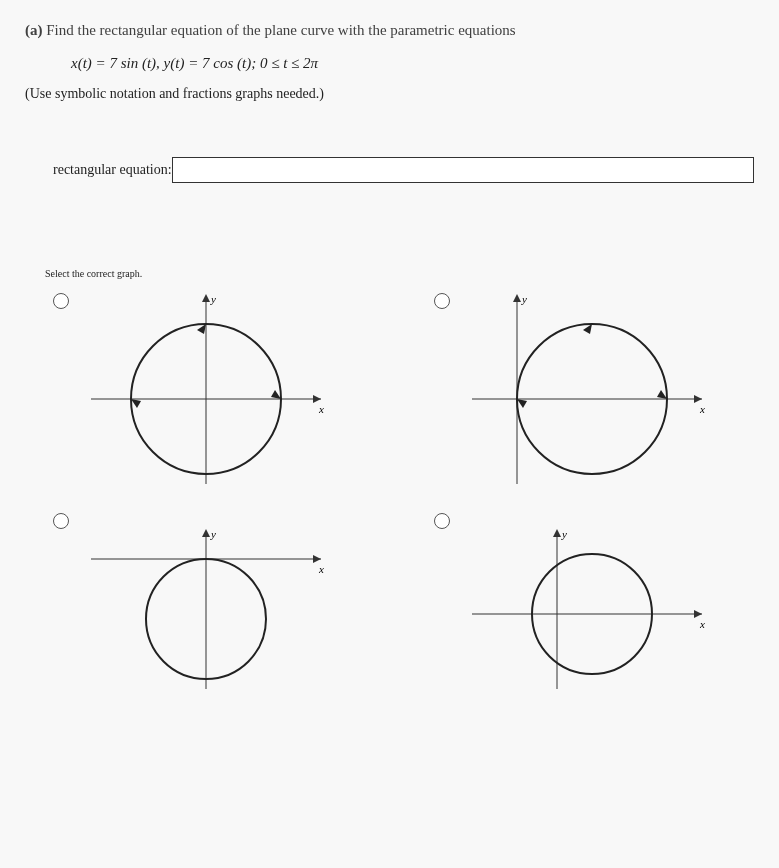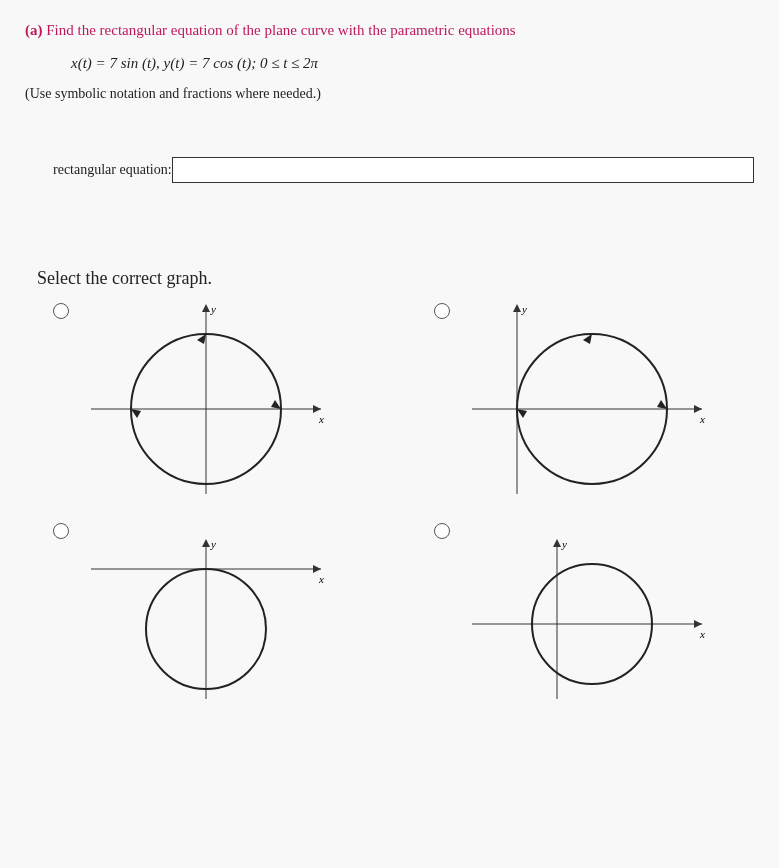--- a/index.html
+++ b/index.html
@@ -9,21 +9,21 @@
       background: #f8f8f8;
       color: #222;
       width: 779px;
       box-sizing: border-box;
     }
     .section {
       margin-bottom: 25px;
     }
     .prompt {
       font-size: 15px;
-      color: #be185d;
+      color: #404040;
       margin-bottom: 14px;
       line-height: 1.4;
     }
     .equation {
       font-size: 15px;
       font-style: italic;
       margin-left: 46px;
       margin-bottom: 14px;
       font-family: 'Times New Roman', serif;
     }
@@ -44,22 +44,22 @@
     .answer-input {
       flex: 1;
       height: 26px;
       border: 1px solid #333;
       background: #fff;
       box-sizing: border-box;
       padding: 2px 6px;
       font-size: 14px;
     }
     .subprompt {
-      font-size: 18px;
-      margin-left: 12px;
+      font-size: 10px;
+      margin-left: 20px;
       margin-bottom: 10px;
     }
     .graph-grid {
       display: grid;
       grid-template-columns: 1fr 1fr;
       column-gap: 60px;
       row-gap: 20px;
       margin-left: 28px;
     }
     .graph-option {
@@ -86,21 +86,21 @@
   </style>
 </head>
 <body>
 
 <div class="section">
   <div class="prompt">
     <span class="bold">(a)</span>
     <span>Find the rectangular equation of the plane curve with the parametric equations</span>
   </div>
   <div class="equation">x(t) = 7 sin (t),   y(t) = 7 cos (t);   0 ≤ t ≤ 2π</div>
-  <div class="note">(Use symbolic notation and fractions where needed.)</div>
+  <div class="note">(Use symbolic notation and fractions graphs needed.)</div>
   <div class="answer-row">
     <span class="answer-label">rectangular equation:</span>
     <input type="text" class="answer-input" value="" style="">
   </div>
 </div>
 
 <div class="section">
   <div style="height:30px"></div>
   <div class="subprompt">Select the correct graph.</div>
 

